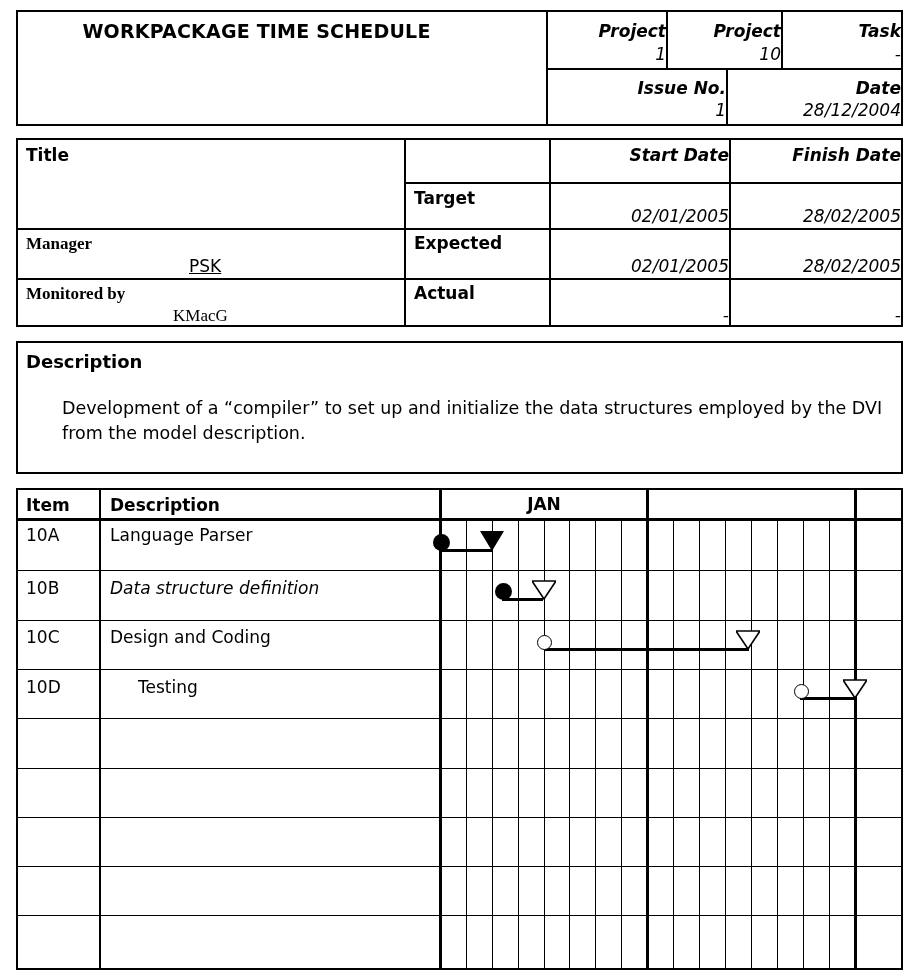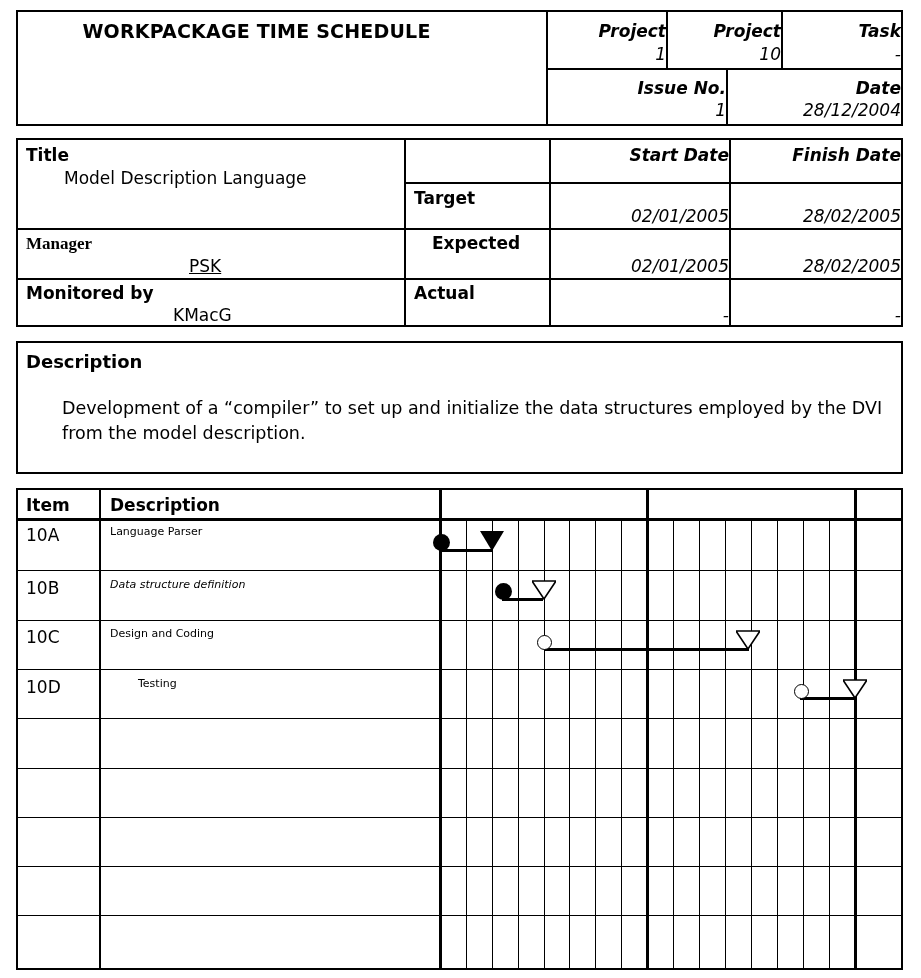--- a/index.html
+++ b/index.html
@@ -105,21 +105,21 @@
     font-size: 17px;
     text-align: center;
   }
   .item-cell {
     position: absolute;
     font-size: 17px;
     white-space: nowrap;
   }
   .task-cell {
     position: absolute;
-    font-size: 11px;
+    font-size: 17px;
     white-space: nowrap;
   }
 
   
   .m-circle-filled {
     position: absolute;
     width: 17px; height: 17px;
     border-radius: 50%;
     background: #000;
   }
@@ -181,36 +181,35 @@
 
   <div class="vline" style="left:549px; top:138px; height:189px;"></div>
 
   <div class="vline" style="left:729px; top:138px; height:189px;"></div>
 
   <div class="hline" style="left:404px; top:182px; width:499px;"></div>
   <div class="hline" style="left:16px; top:228px; width:887px;"></div>
   <div class="hline" style="left:16px; top:278px; width:887px;"></div>
 
   <div class="lbl" style="left:26px; top:146px;">Title</div>
-  <div class="val" style="left:64px; top:169px;">Model Description Language</div>
 
   <div class="lbl" style="left:26px; top:234px;font-family:Liberation Serif, serif;">Manager</div>
   <div class="val" style="left:189px; top:257px;text-decoration:underline;">PSK</div>
 
-  <div class="lbl" style="left:26px; top:284px;">Monitored by</div>
-  <div class="val" style="left:173px; top:306px;">KMacG</div>
+  <div class="lbl" style="left:26px; top:284px;font-family:Liberation Serif, serif;">Monitored by</div>
+  <div class="val" style="left:173px; top:306px;font-family:Liberation Serif, serif;">KMacG</div>
 
   <div class="lbl ctr" style="left:551px; top:146px; width:178px;">Start Date</div>
   <div class="lbl ctr" style="left:731px; top:146px; width:170px;">Finish Date</div>
 
   <div class="lbl" style="left:414px; top:189px;">Target</div>
   <div class="val ctr" style="left:551px; top:207px; width:178px;">02/01/2005</div>
   <div class="val ctr" style="left:731px; top:207px; width:170px;">28/02/2005</div>
 
-  <div class="lbl" style="left:432px; top:234px;">Expected</div>
+  <div class="lbl" style="left:414px; top:234px;">Expected</div>
   <div class="val ctr" style="left:551px; top:257px; width:178px;">02/01/2005</div>
   <div class="val ctr" style="left:731px; top:257px; width:170px;">28/02/2005</div>
 
   <div class="lbl" style="left:414px; top:284px;">Actual</div>
   <div class="val ctr" style="left:551px; top:306px; width:178px;">-</div>
   <div class="val ctr" style="left:731px; top:306px; width:170px;">-</div>
 
   <div class="box" style="left:16px; top:341px; width:887px; height:133px;"></div>
 
   <div class="lbl" style="left:26px; top:352px; font-size:18px;">Description</div>
@@ -220,20 +219,21 @@
   <div class="box" style="left:16px; top:488px; width:887px; height:482px;"></div>
 
   <div class="hline" style="left:16px; top:518px; width:887px; height:3px;"></div>
 
   <div class="vline-thin" style="left:99px; top:488px; height:482px; width:2px;"></div>
 
   <div class="vline-thick" style="left:439px; top:488px; height:482px;"></div>
   <div class="vline-thick" style="left:646px; top:488px; height:482px;"></div>
   <div class="vline-thick" style="left:854px; top:488px; height:482px;"></div>
 
+  <div class="gantt-hdr" style="left:442px; top:494px; width:204px;">JAN</div>
 
   <div id="week-grid">
       <div class="vline-thin" style="left: 466px; top: 521px; height: 447px;"></div>
       <div class="vline-thin" style="left: 673px; top: 521px; height: 447px;"></div>
       <div class="vline-thin" style="left: 492px; top: 521px; height: 447px;"></div>
       <div class="vline-thin" style="left: 699px; top: 521px; height: 447px;"></div>
       <div class="vline-thin" style="left: 518px; top: 521px; height: 447px;"></div>
       <div class="vline-thin" style="left: 725px; top: 521px; height: 447px;"></div>
       <div class="vline-thin" style="left: 544px; top: 521px; height: 447px;"></div>
       <div class="vline-thin" style="left: 751px; top: 521px; height: 447px;"></div>

